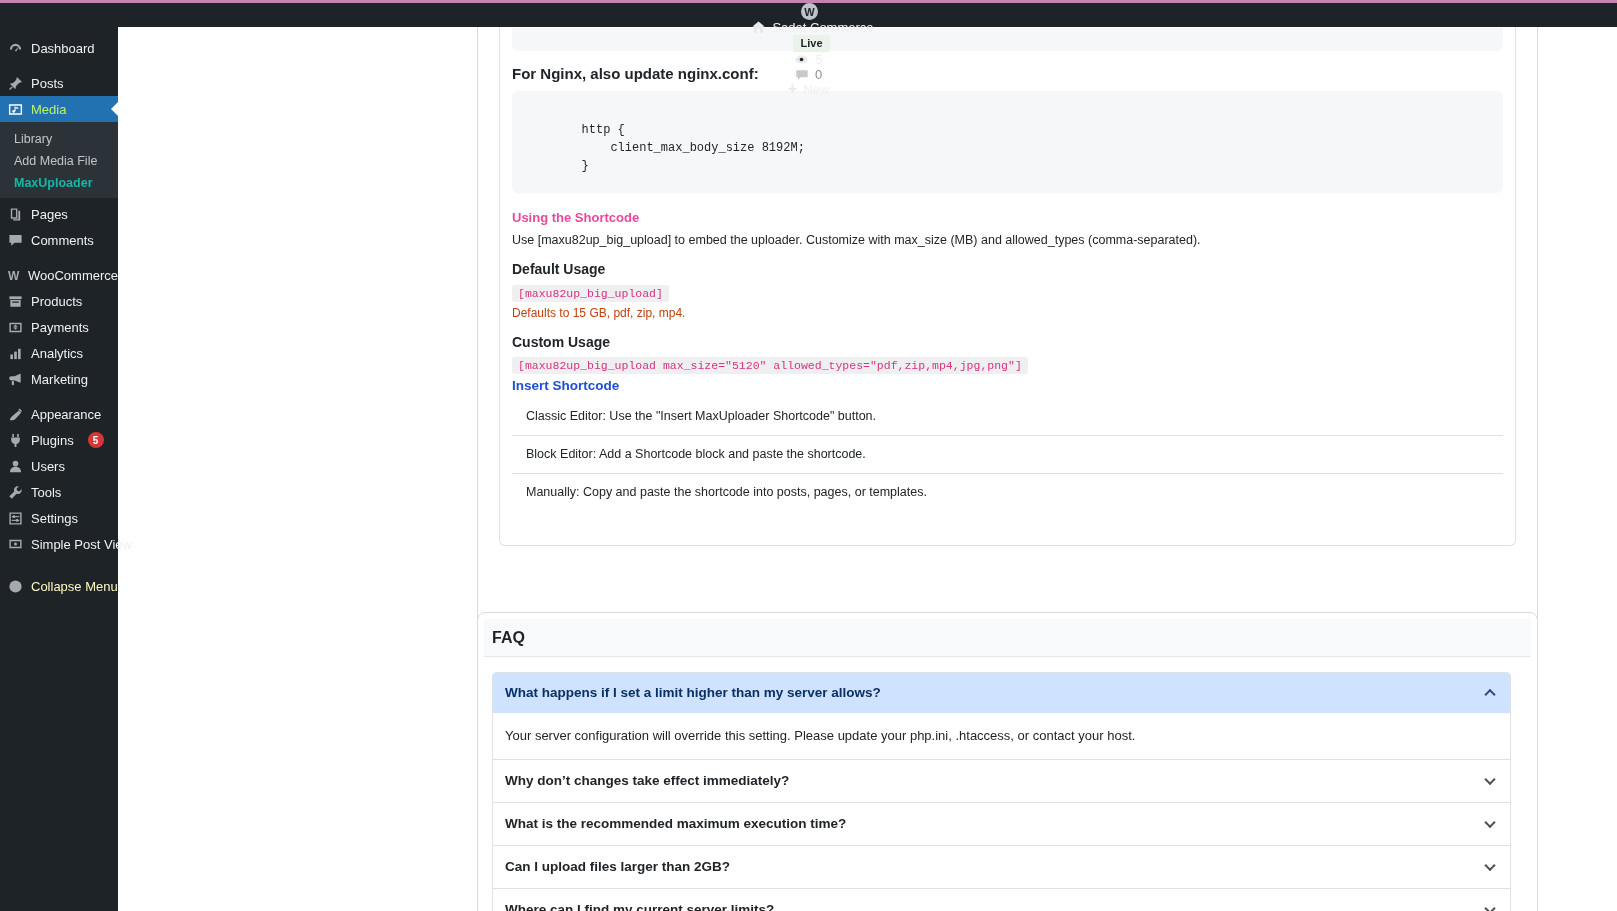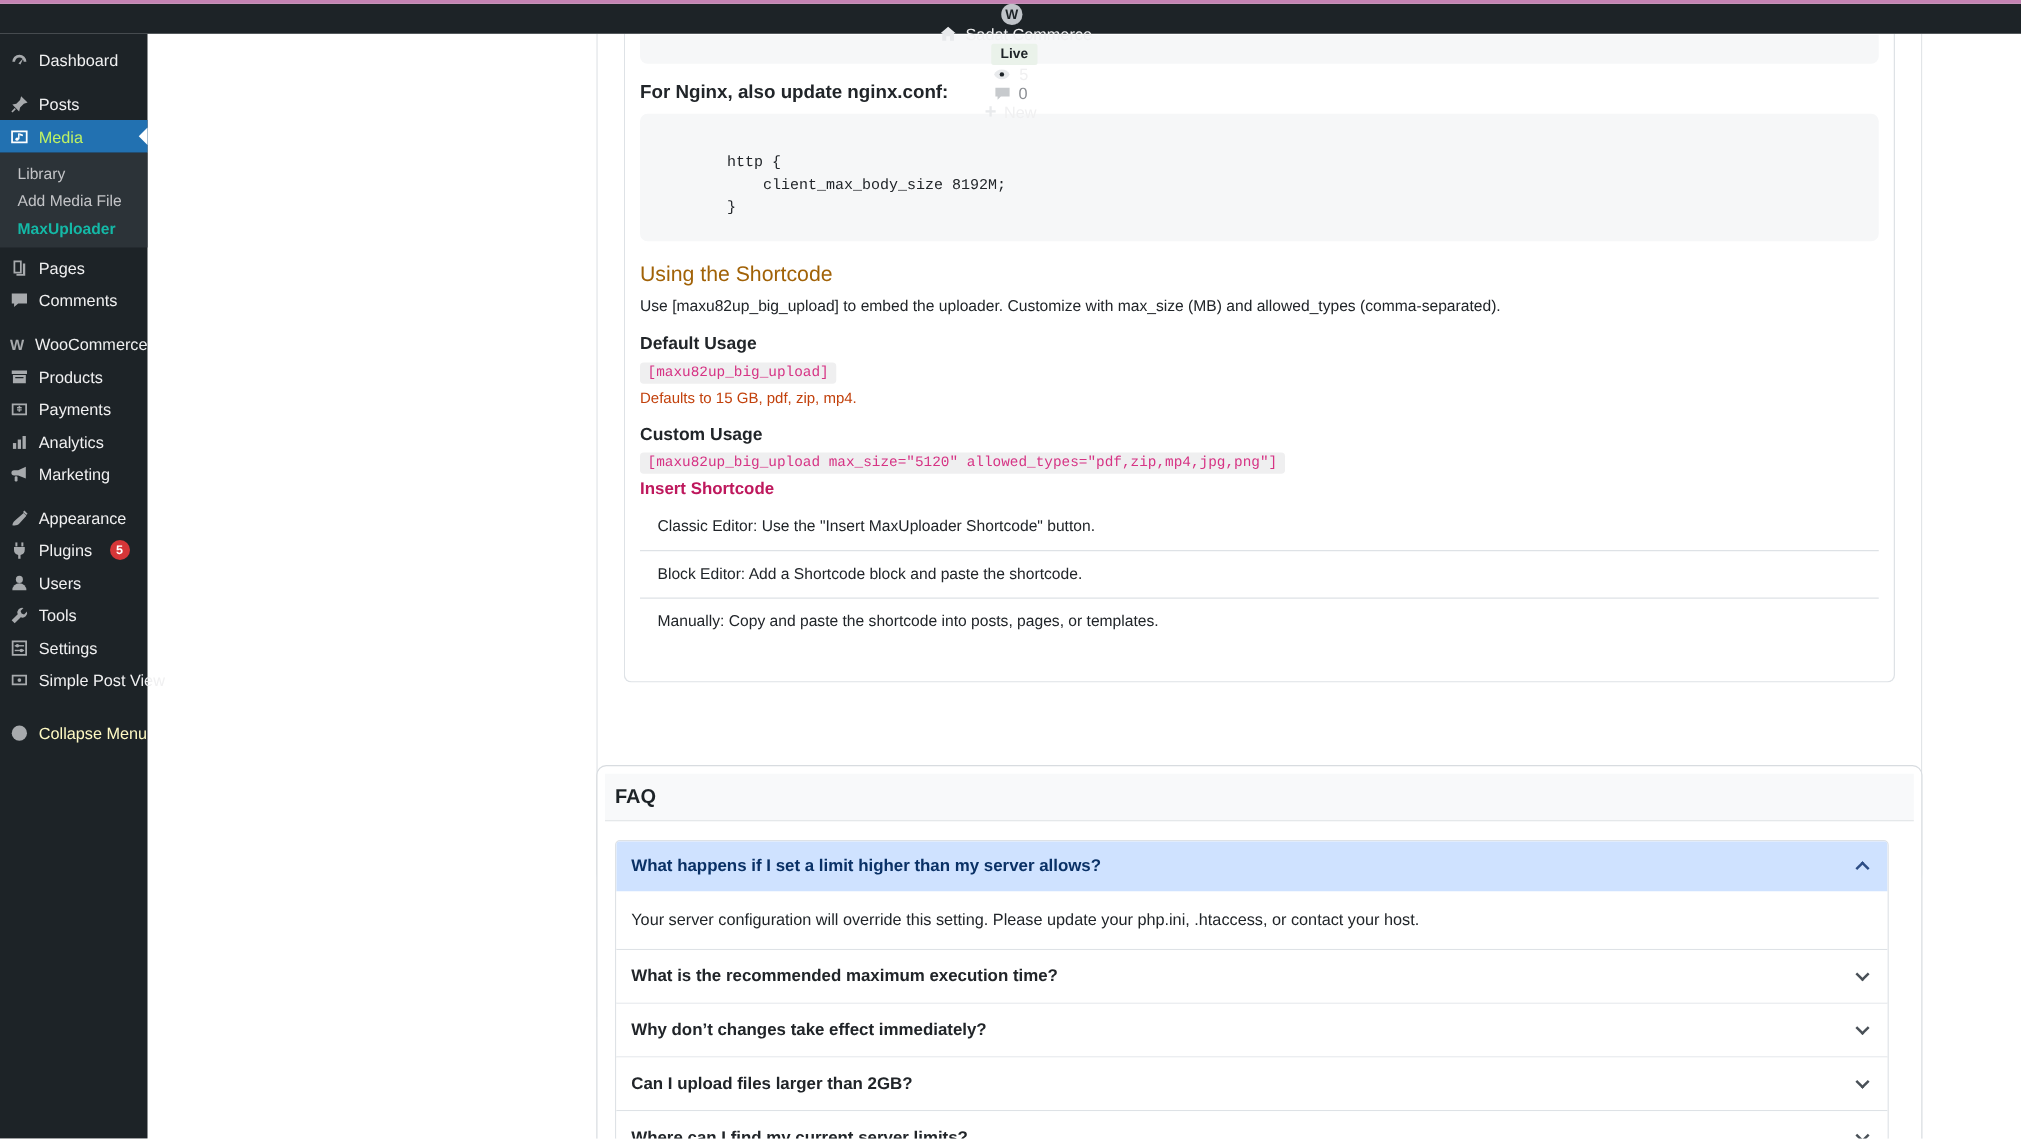--- a/index.html
+++ b/index.html
@@ -43,29 +43,29 @@
   
   .doc-card { position:absolute; left:477px; top:27px; width:1061px; height:680px; background:#fff;
               border:1px solid #d8dce0; border-top:none; border-radius:0 0 8px 8px; padding:0 21px; }
   .doc-inner { width:100%; height:519px; border:1px solid #dee2e6; border-top:none; border-radius:0 0 6px 6px;
                padding:0 12px; overflow:hidden; }
   .pre-cut { height:23px; margin-top:1px; background:#f6f7f8; border-radius:0 0 6px 6px; }
   .h-nginx { font-size:15px; font-weight:700; margin:14px 0 9px; color:#212529; }
   .codeblock { height:102px; background:#f6f7f8; border-radius:6px; padding:12px;
                font-family:"Liberation Mono","DejaVu Sans Mono",monospace; font-size:12px; line-height:18px;
                color:#212529; white-space:pre; overflow:hidden; }
-  .h-section { font-size:17px; font-weight:400; margin:17px 0 0; color:#a16207; }
+  .h-section { font-size:13px; font-weight:700; margin:17px 0 0; color:#ec4899; }
   .p-intro { font-size:12.5px; line-height:16px; margin:7px 0 0; color:#212529; }
   .h-sub { font-size:14px; font-weight:700; margin:13px 0 0; color:#212529; }
   .pill-row { margin-top:6px; }
   .pill-row.tight { margin-top:5px; }
   .code-pill { display:inline-block; background:#efeff0; color:#d63384; border-radius:3px;
                font-family:"Liberation Mono","DejaVu Sans Mono",monospace; font-size:11.5px; line-height:13px; padding:2px 6px; }
   .note { font-size:12px; line-height:15px; margin-top:4px; color:#c2410c; }
-  .h-insert { font-size:13.5px; font-weight:700; margin:4px 0 0; color:#be185d; }
+  .h-insert { font-size:13.5px; font-weight:700; margin:4px 0 0; color:#1d4ed8; }
   .ins-list { list-style:none; margin-top:5px; }
   .ins-list li { padding:11px 14px; font-size:12.5px; line-height:15px; color:#212529; }
   .ins-list li + li { border-top:1px solid #dee2e6; }
 
   
   .faq-card { position:absolute; left:477px; top:612px; width:1061px; height:320px; background:#fff;
               border:1px solid #d8dce0; border-radius:8px; padding:6px; }
   .faq-header { height:38px; background:#f8f9fa; border-bottom:1px solid #e5e8ea; display:flex; align-items:center;
                 padding-left:8px; font-size:16px; font-weight:700; color:#1d2327; }
   .accordion { margin:15px 20px 0 8px; border:1px solid #dee2e6; border-radius:4px; overflow:hidden; }
@@ -316,28 +316,28 @@
       <div class="faq-item">
         <div class="faq-q open">
           <span>What happens if I set a limit higher than my server allows?</span>
           <span class="chev up"></span>
         </div>
         <div class="faq-a">Your server configuration will override this setting. Please update your php.ini, .htaccess, or contact your host.</div>
       </div>
 
       <div class="faq-item">
         <div class="faq-q">
+          <span>Why don’t changes take effect immediately?</span>
+          <span class="chev down"></span>
+        </div>
+      </div>
+
+      <div class="faq-item">
+        <div class="faq-q">
           <span>What is the recommended maximum execution time?</span>
-          <span class="chev down"></span>
-        </div>
-      </div>
-
-      <div class="faq-item">
-        <div class="faq-q">
-          <span>Why don’t changes take effect immediately?</span>
           <span class="chev down"></span>
         </div>
       </div>
 
       <div class="faq-item">
         <div class="faq-q">
           <span>Can I upload files larger than 2GB?</span>
           <span class="chev down"></span>
         </div>
       </div>

